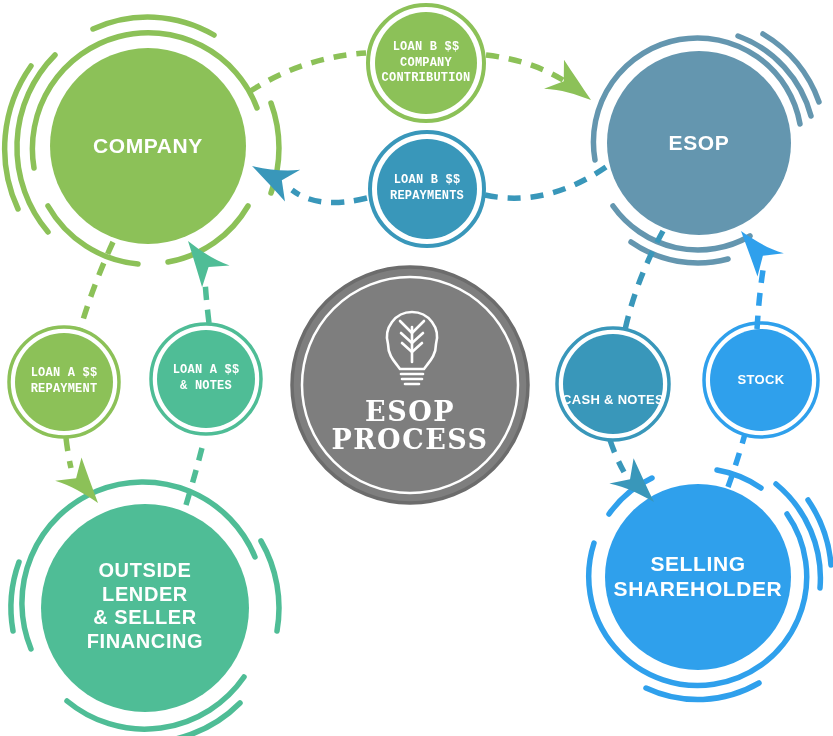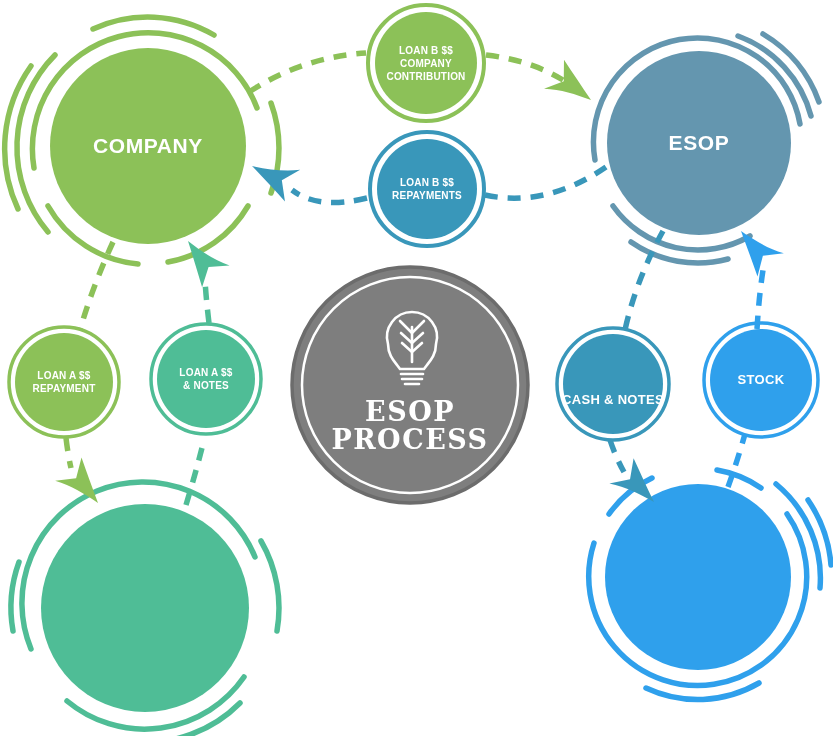--- a/index.html
+++ b/index.html
@@ -18,21 +18,21 @@
     font-weight:bold;
     text-align:center;
     white-space:pre-line;
     letter-spacing:0.6px;
     line-height:1.18;
     width:220px;
     pointer-events:none;
   }
   .label-lg{font-size:21px;}
   .label-md{font-size:20px;}
-  .label-sm{font-size:10px;line-height:1.3;letter-spacing:0.2px;width:150px;}
+  .label-sm{font-size:12px;line-height:1.3;letter-spacing:0.2px;width:150px;font-family:Liberation Mono, monospace;}
   .label-xs{font-size:13px;letter-spacing:0.3px;width:150px;}
   .center-label{
     font-family:"DejaVu Serif", serif;
     font-size:27px;
     letter-spacing:1.5px;
     line-height:1.05;
   }
 </style>
 </head>
 <body>
@@ -147,21 +147,27 @@
       <path fill="#8CC158" transform="translate(98,503) rotate(52)" d="M 0 0 C -16 5 -30 10 -44 20 L -33 2 L -46 -15 C -31 -10 -16 -5 0 0 Z"></path>
       <path fill="#3997BA" transform="translate(654,502) rotate(47)" d="M 0 0 C -16 5 -30 10 -44 20 L -33 2 L -46 -15 C -31 -10 -16 -5 0 0 Z"></path>
       <path fill="#2FA0EC" transform="translate(741,231) rotate(232)" d="M 0 0 C -16 5 -30 10 -44 20 L -33 2 L -46 -15 C -31 -10 -16 -5 0 0 Z"></path>
     </g>
   </svg>
 
   <div class="label label-lg" style="left:148px;top:146px;">COMPANY</div>
 
   <div class="label label-lg" style="left:699px;top:143px;">ESOP</div>
 
+  <div class="label label-md" style="left:145px;top:606px;">OUTSIDE
+LENDER
+&amp; SELLER
+FINANCING</div>
 
+  <div class="label label-lg" style="left:698px;top:577px;">SELLING
+SHAREHOLDER</div>
 
   <div class="label label-sm" style="left:426px;top:63px;">LOAN B $$
 COMPANY
 CONTRIBUTION</div>
 
   <div class="label label-sm" style="left:427px;top:189px;">LOAN B $$
 REPAYMENTS</div>
 
   <div class="label label-sm" style="left:64px;top:382px;">LOAN A $$
 REPAYMENT</div>

